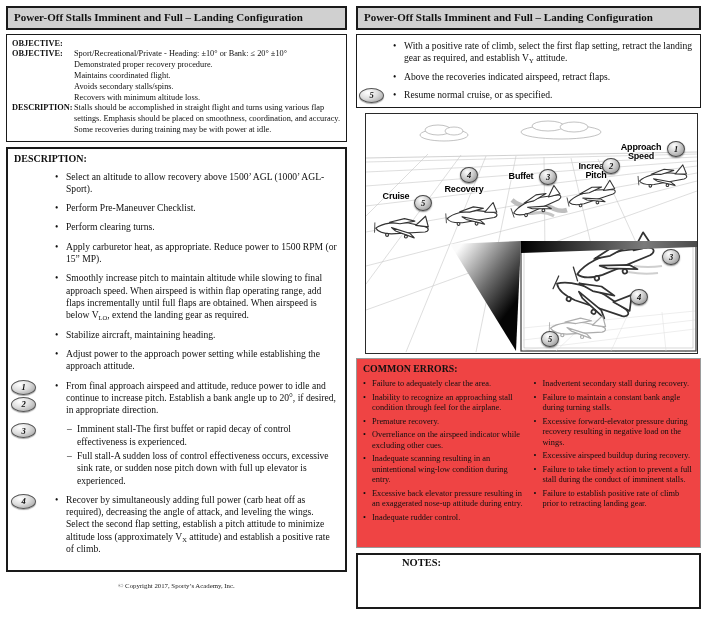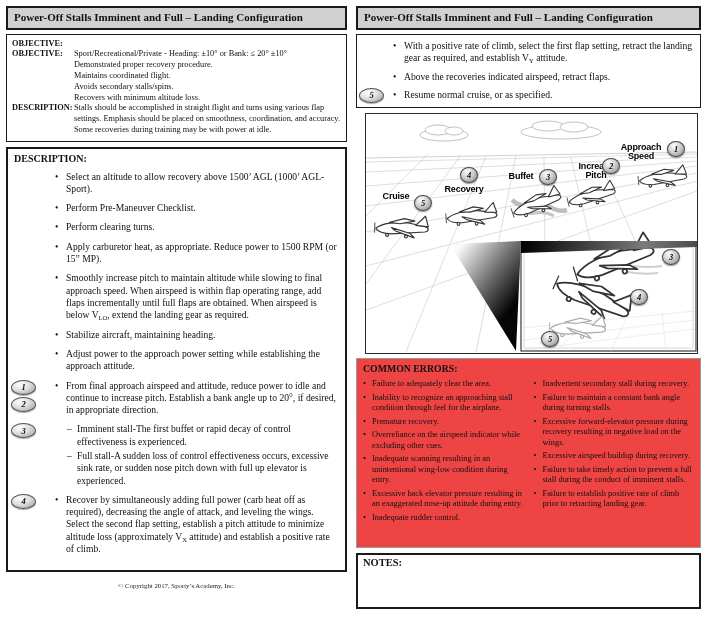--- a/index.html
+++ b/index.html
@@ -70,21 +70,21 @@
   }
 
   .errors-box { margin-top:4px; background:#ef4444; border:1px solid #9a9a9a; padding:4px 6px 6px 6px; height:178px; overflow:hidden; }
   .errors-box .section-label { padding-left:0; font-size:9.8px; }
   .errors-cols { display:flex; gap:10px; margin-top:2px; }
   .errors-col { flex:1; }
   .err-item { display:flex; font-size:8.35px; line-height:1.26; margin-top:3px; }
   .err-item .dot { flex:0 0 9px; }
 
   .notes-box { border:2px solid #1a1a1a; margin-top:5px; height:48px; padding:2px 5px; }
-  .notes-box .section-label { padding-left:0; font-size:10.5px; }
+  .notes-box .section-label { padding-left:0; font-size:10.5px;margin-left:39px; }
 </style>
 </head>
 <body>
 
 <div class="col col-left">
   <div class="title-box">Power-Off Stalls Imminent and Full – Landing Configuration</div>
 
   <div class="info-box">
     <div class="info-row">
       <span class="info-label">OBJECTIVE:</span>

